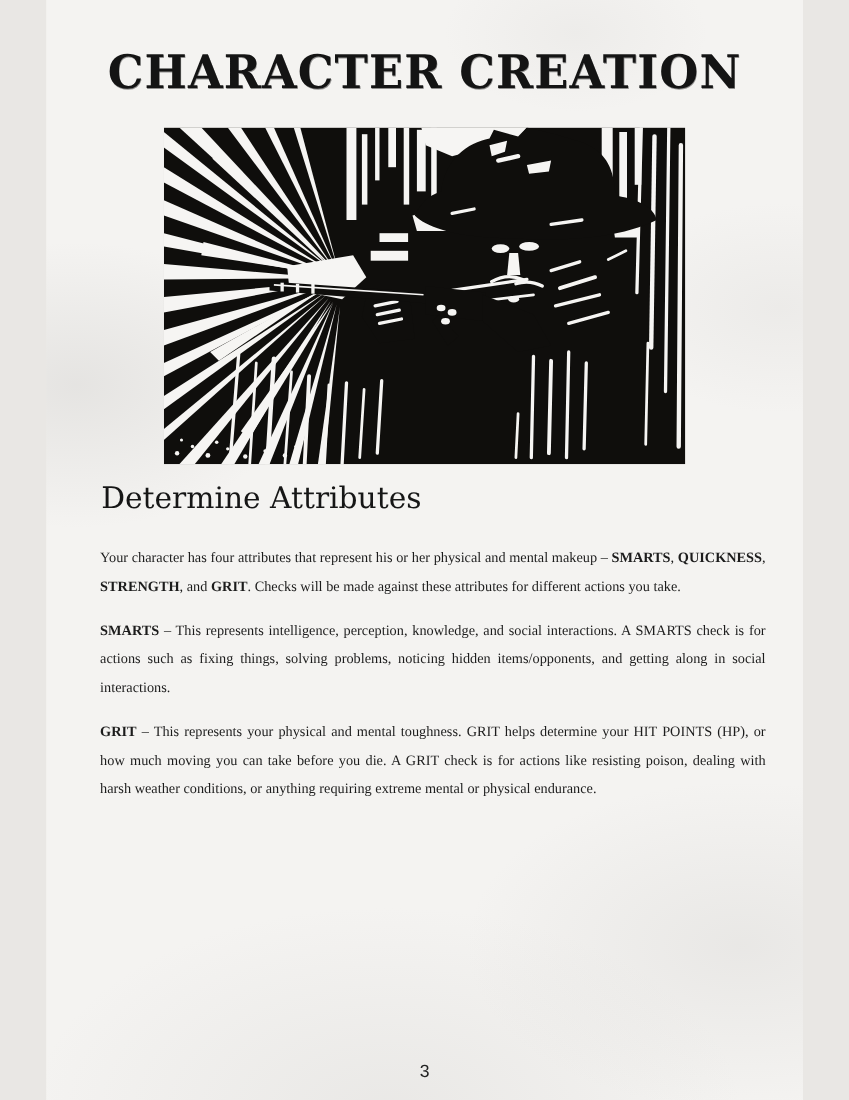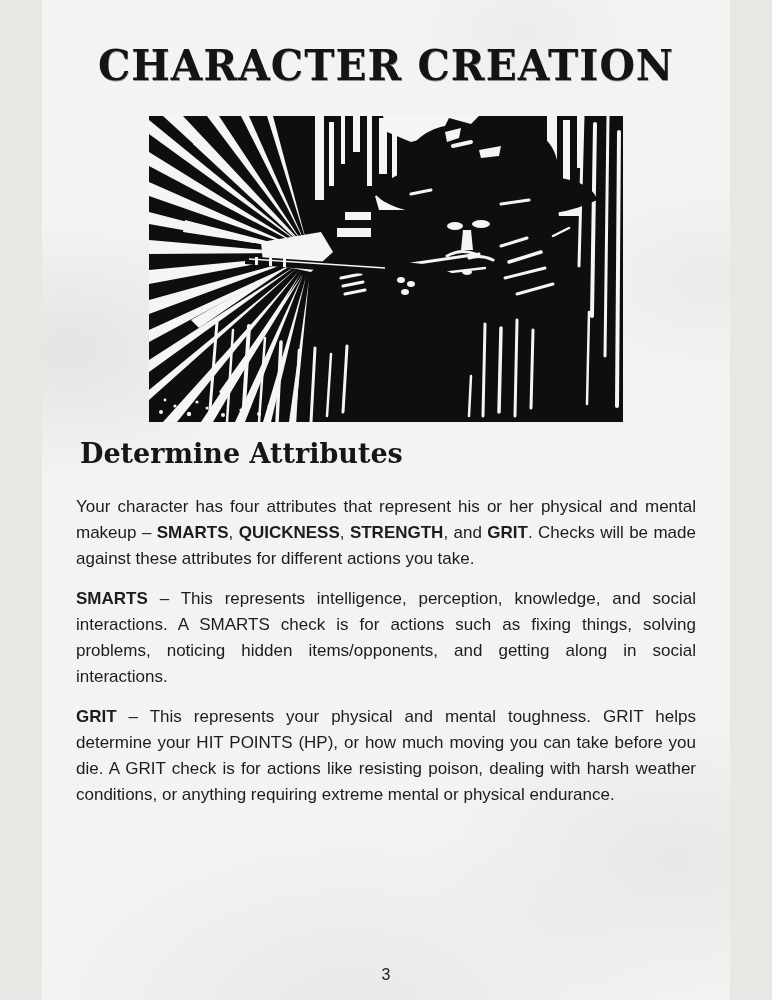--- a/index.html
+++ b/index.html
@@ -41,32 +41,32 @@
     margin: 24px auto 0;
   }
   .illustration svg { display: block; }
 
   .content {
     width: 620px;
     margin: 0 auto;
   }
 
   .section-heading {
-    margin: 16px 0 24px 4px;
+    margin: 16px 0 24px 16px;
     font-family: "DejaVu Serif", serif;
-    font-weight: 700;
+    font-weight: 400;
     font-size: 27px;
     line-height: 32px;
     color: #161616;
   }
 
   .body-para {
-    margin: 0 0 14px 0;
-    font-family: Liberation Sans, sans-serif;
-    font-size: 17px;
+    margin: 0 0 14px 15px;
+    font-family: Liberation Serif, serif;
+    font-size: 13px;
     line-height: 26px;
     text-align: justify;
     color: #1c1c1c;
   }
   .body-para .b { font-weight: bold; }
 
   .page-number {
     position: absolute;
     left: 0;
     right: 0;

